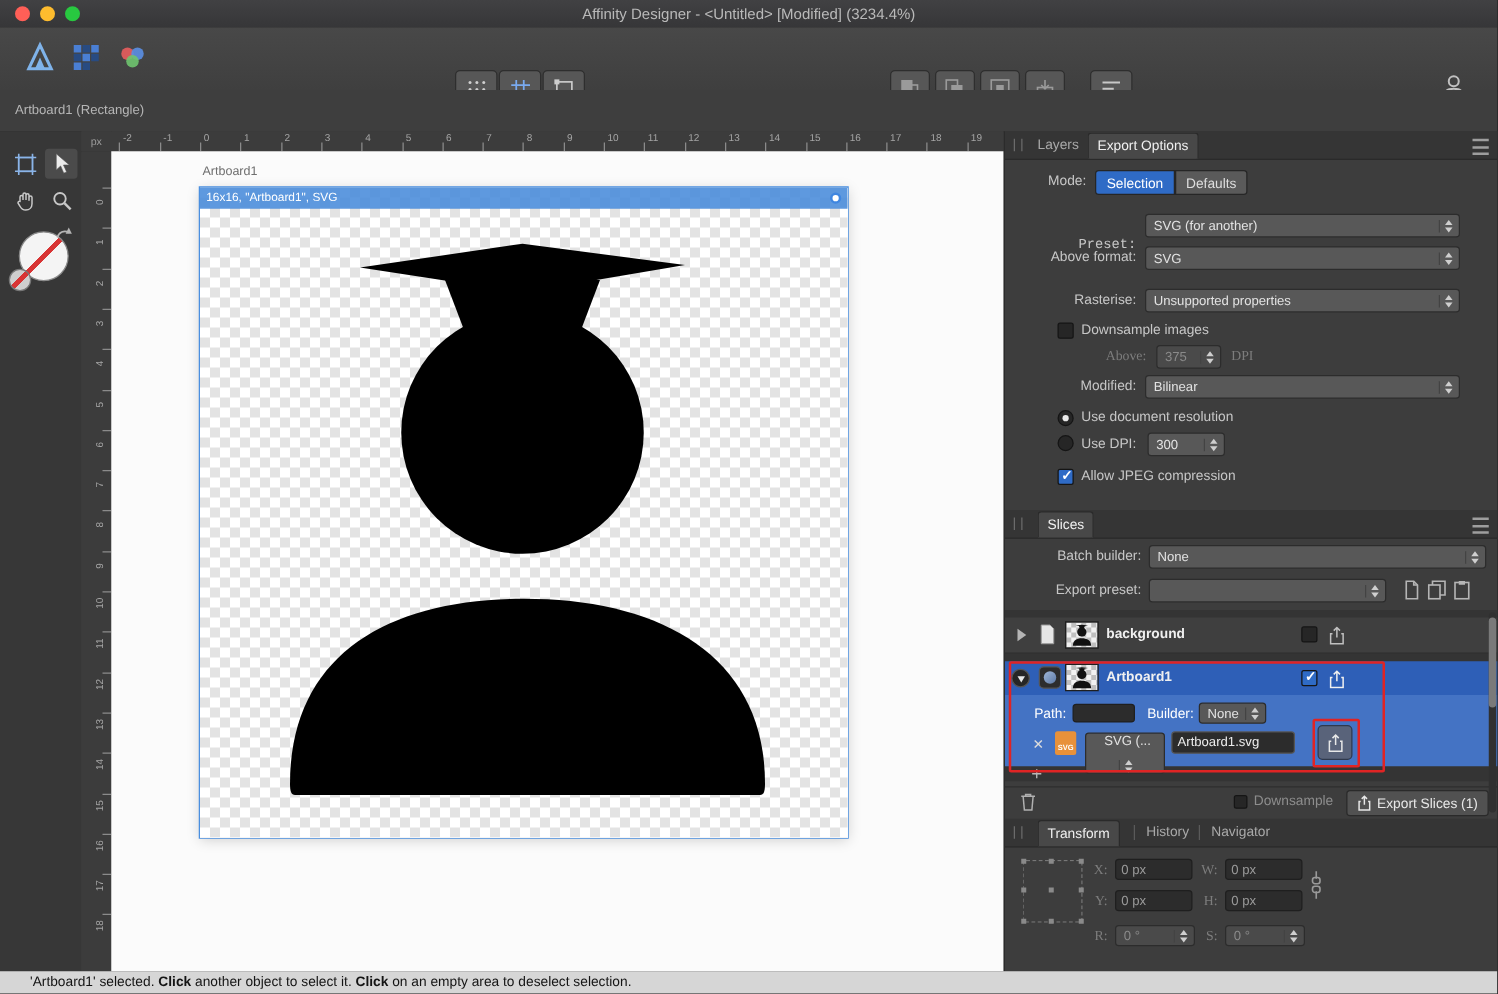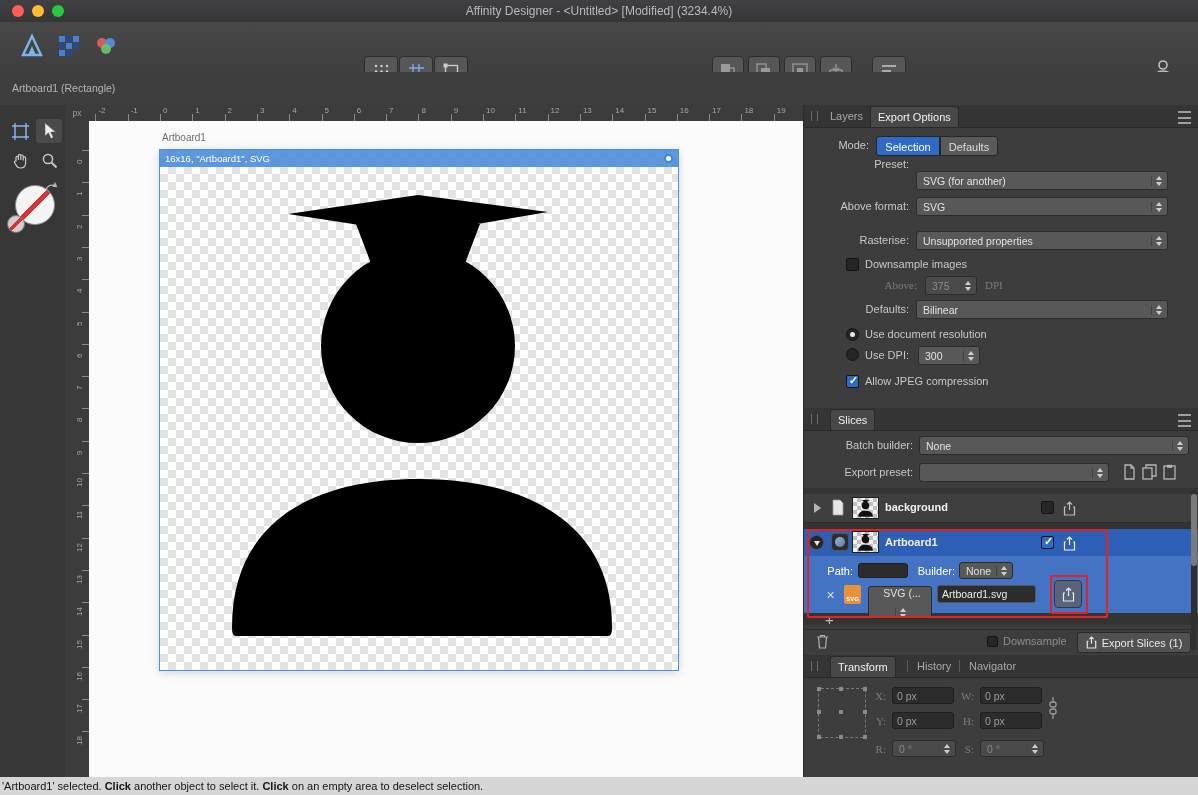--- a/index.html
+++ b/index.html
@@ -12,21 +12,21 @@
             border-bottom:1px solid #2a2a2a;}
   .title-text{width:100%;text-align:center;line-height:22px;font-size:12px;color:#b9b9b9;}
   .tl{width:12px;height:12px;border-radius:50%;top:5px;}
   .toolbar{left:0;top:22px;width:1198px;height:50px;background:linear-gradient(#484848,#3f3f3f);
            border-bottom:1px solid #2b2b2b;}
   .tbtn{height:28px;background:#575757;border:1px solid #2e2e2e;border-radius:4px;
         display:flex;align-items:center;justify-content:center;}
   .contextbar{left:0;top:72px;width:1198px;height:33px;background:#3e3e3e;border-bottom:1px solid #2b2b2b;}
   .context-label{left:12px;top:10px;font-size:10.5px;color:#b5b5b5;}
   .statusbar{left:0;top:777px;width:1198px;height:18px;background:#d6d6d6;color:#141414;
-             font-size:11px;line-height:18px;padding-left:2px;box-sizing:border-box;}
+             font-size:11px;line-height:18px;padding-left:24px;box-sizing:border-box;}
   
   .toolscol{left:0;top:105px;width:65px;height:672px;background:#373737;border-right:1px solid #2b2b2b;}
   .tool{width:26px;height:24px;display:flex;align-items:center;justify-content:center;border-radius:3px;}
   .tool.active{background:#4b4b4b;}
   .colorwheel{width:38px;height:38px;border-radius:50%;border:1px solid #8a8a8a;
      background:linear-gradient(135deg,transparent 46%,#d83434 46%,#d83434 54%,transparent 54%),#f4f4f4;}
   .colorwheel.small{width:16px;height:16px;border:1px solid #777;
      background:linear-gradient(135deg,transparent 42%,#d83434 42%,#d83434 58%,transparent 58%),#cfcfcf;}
   
   .canvaswrap{left:65px;top:105px;width:738px;height:672px;background:#3c3c3c;}
@@ -353,21 +353,21 @@
       <div class="abs ptab active" style="left:66px;">Export Options</div>
       <div class="abs hamb" style="right:8px;top:6px;"></div>
     </div>
 
     <div class="abs lbl" style="left:15px;top:34px;width:50px;">Mode:</div>
     <div class="abs" style="left:72px;top:31px;">
       <div class="abs seg" style="left:0;width:64px;background:#2f6bc6;color:#fff;border-radius:3px 0 0 3px;">Selection</div>
       <div class="abs seg" style="left:64px;width:58px;background:#5a5a5a;color:#ddd;border-radius:0 3px 3px 0;">Defaults</div>
     </div>
 
-    <div class="abs lbl" style="left:35px;top:53px;width:70px;">Preset:</div>
+    <div class="abs lbl" style="left:35px;top:85px;width:70px;font-family:Liberation Mono, monospace;">Preset:</div>
     <div class="abs dd" style="left:112px;top:66px;width:252px;">
       <span class="val">SVG (for another)</span>
       <span class="ddarr">
           <i class="u"></i>
           <i class="d"></i>
         </span>
     </div>
 
     <div class="abs lbl" style="left:25px;top:95px;width:80px;">Above format:</div>
     <div class="abs dd" style="left:112px;top:92px;width:252px;">
@@ -393,21 +393,21 @@
     <div class="abs lbl dim" style="left:55px;top:174px;width:58px;">Above:</div>
     <div class="abs dd dim" style="left:121px;top:171px;width:52px;">
       <span class="val">375</span>
       <span class="ddarr">
           <i class="u"></i>
           <i class="d"></i>
         </span>
     </div>
     <div class="abs lbl dim" style="left:181px;top:174px;width:26px;text-align:left;">DPI</div>
 
-    <div class="abs lbl" style="left:35px;top:198px;width:70px;">Defaults:</div>
+    <div class="abs lbl" style="left:35px;top:198px;width:70px;">Modified:</div>
     <div class="abs dd" style="left:112px;top:195px;width:252px;">
       <span class="val">Bilinear</span>
       <span class="ddarr">
           <i class="u"></i>
           <i class="d"></i>
         </span>
     </div>
 
     <div class="abs radio on" style="left:42px;top:223px;"></div>
     <div class="abs cblabel" style="left:61px;top:223px;text-align:right;">Use document resolution</div>

